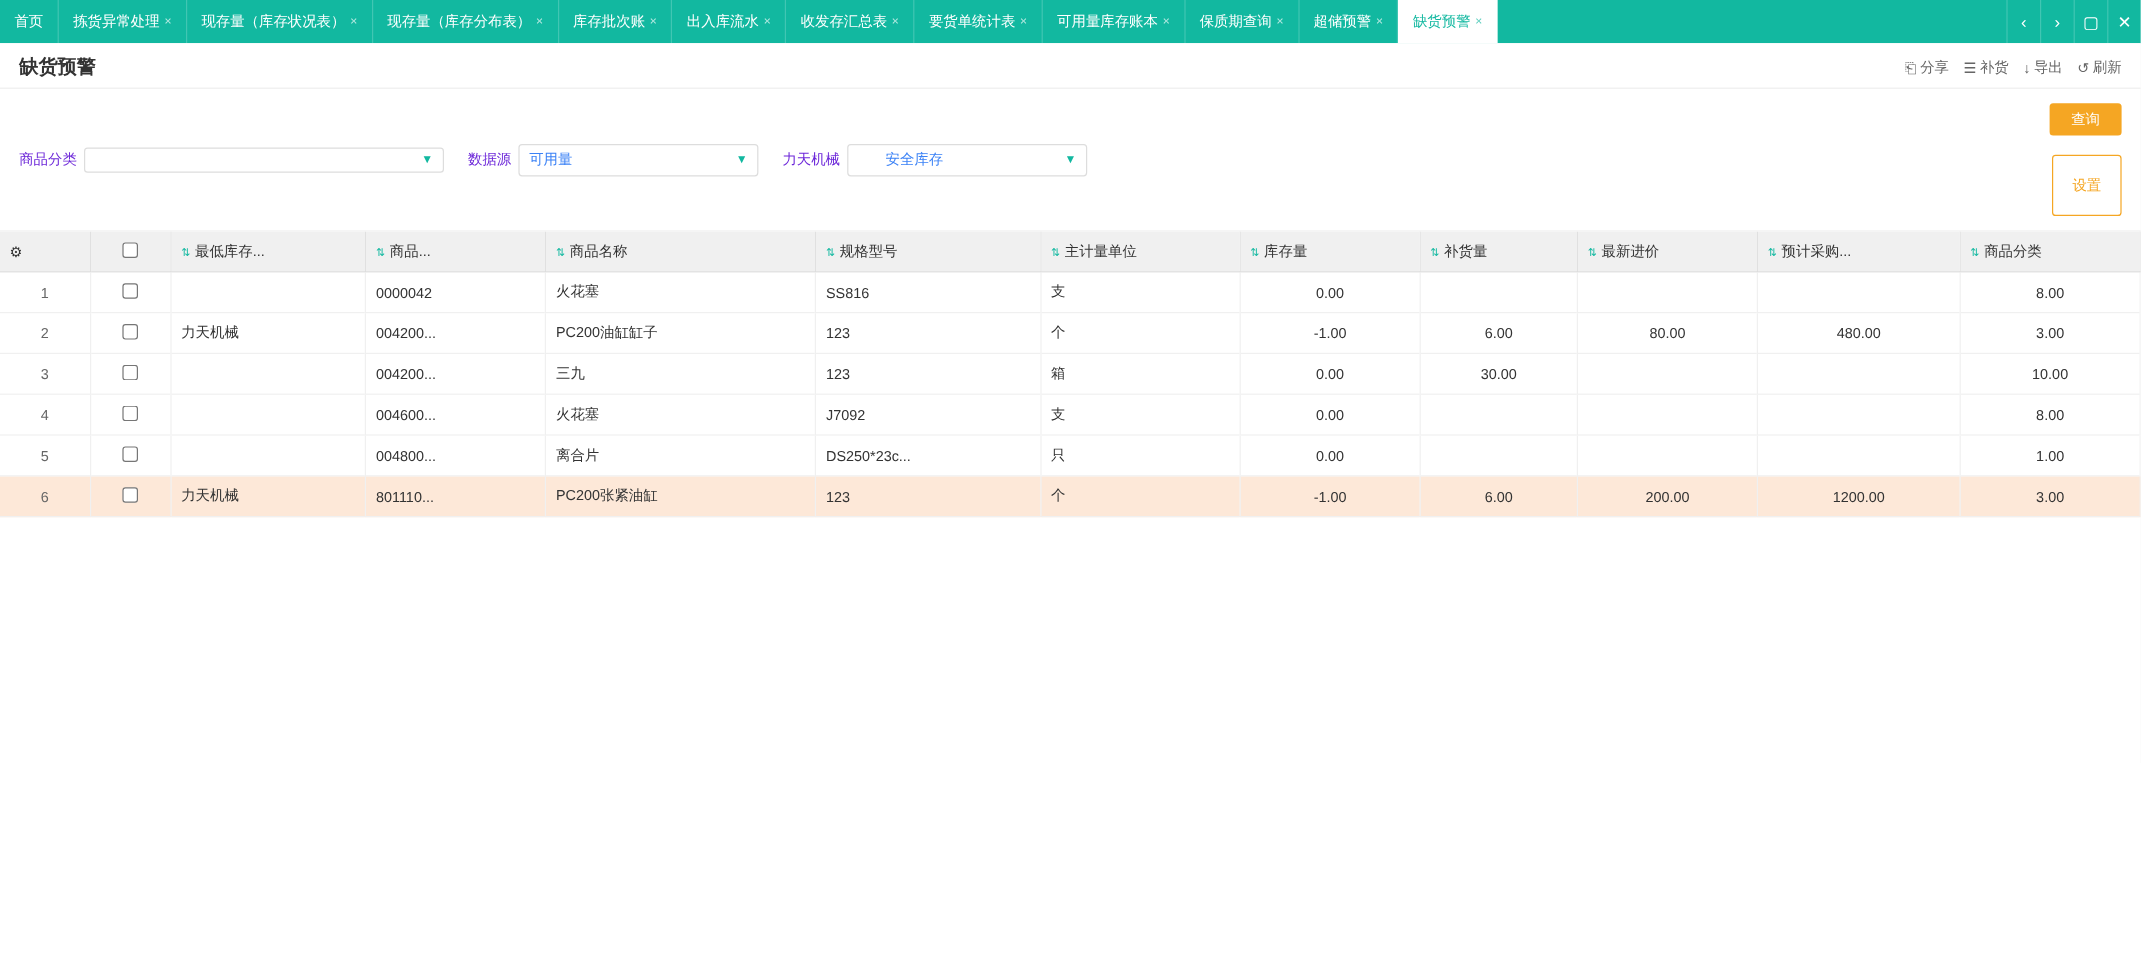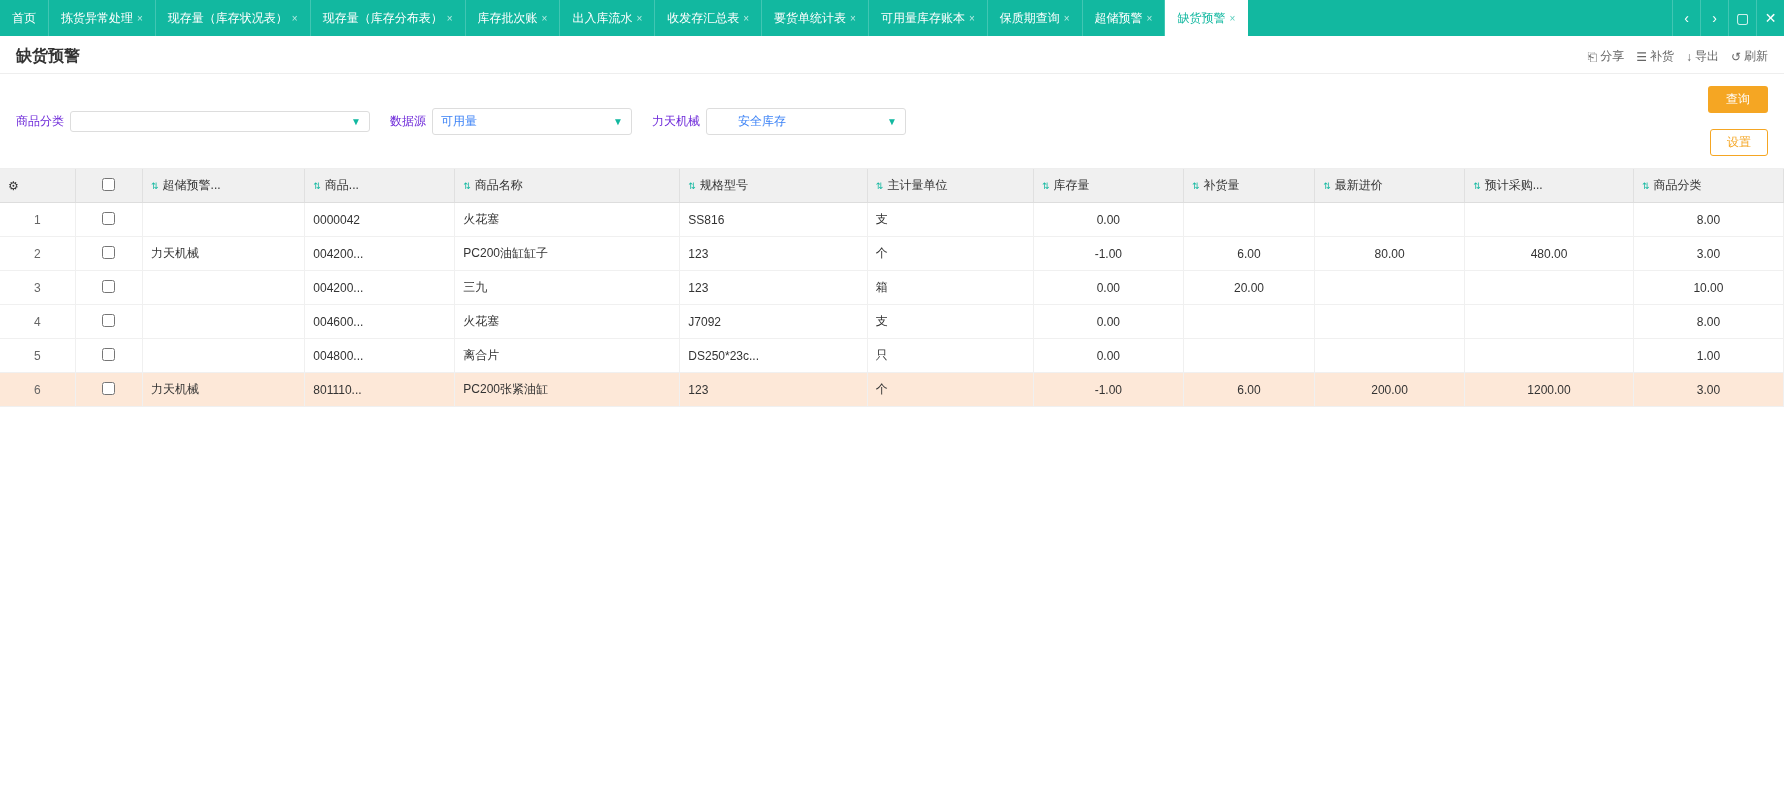--- a/index.html
+++ b/index.html
@@ -140,21 +140,21 @@
       border-radius: 3px;
       padding: 5px 18px;
       cursor: pointer;
       font-size: 12px;
     }
     .btn-outline {
       background: #fff;
       color: #f5a623;
       border: 1px solid #f5a623;
       border-radius: 3px;
-      padding: 4px 16px;
+      padding: 16px 16px;
       cursor: pointer;
       font-size: 12px;
     }
 
     
     .table-area {
       flex: 1;
       overflow: auto;
       padding: 0;
     }
@@ -317,21 +317,21 @@
             <div class="th-inner">
               <span>⚙</span>
             </div>
           </th>
           <th class="cb-th" style="width:36px;">
             <input type="checkbox" style="">
           </th>
           <th style="width:80px;">
             <div class="th-inner">
               <span class="sort-icon">⇅</span>
-              <span>超储预警...</span>
+              <span>最低库存...</span>
             </div>
           </th>
           <th style="width:80px;">
             <div class="th-inner">
               <span class="sort-icon">⇅</span>
               <span>商品...</span>
             </div>
           </th>
           <th style="width:120px;">
             <div class="th-inner">
@@ -421,21 +421,21 @@
     <td class="row-num">3</td>
     <td class="cb-td">
       <input type="checkbox" style="">
     </td>
     <td></td>
     <td>004200...</td>
     <td>三九</td>
     <td>123</td>
     <td>箱</td>
     <td class="td-number">0.00</td>
-    <td class="td-number">20.00</td>
+    <td class="td-number">30.00</td>
     <td class="td-number"></td>
     <td class="td-number"></td>
     <td class="td-number">10.00</td>
   </tr>
           <tr>
     <td class="row-num">4</td>
     <td class="cb-td">
       <input type="checkbox" style="">
     </td>
     <td></td>

